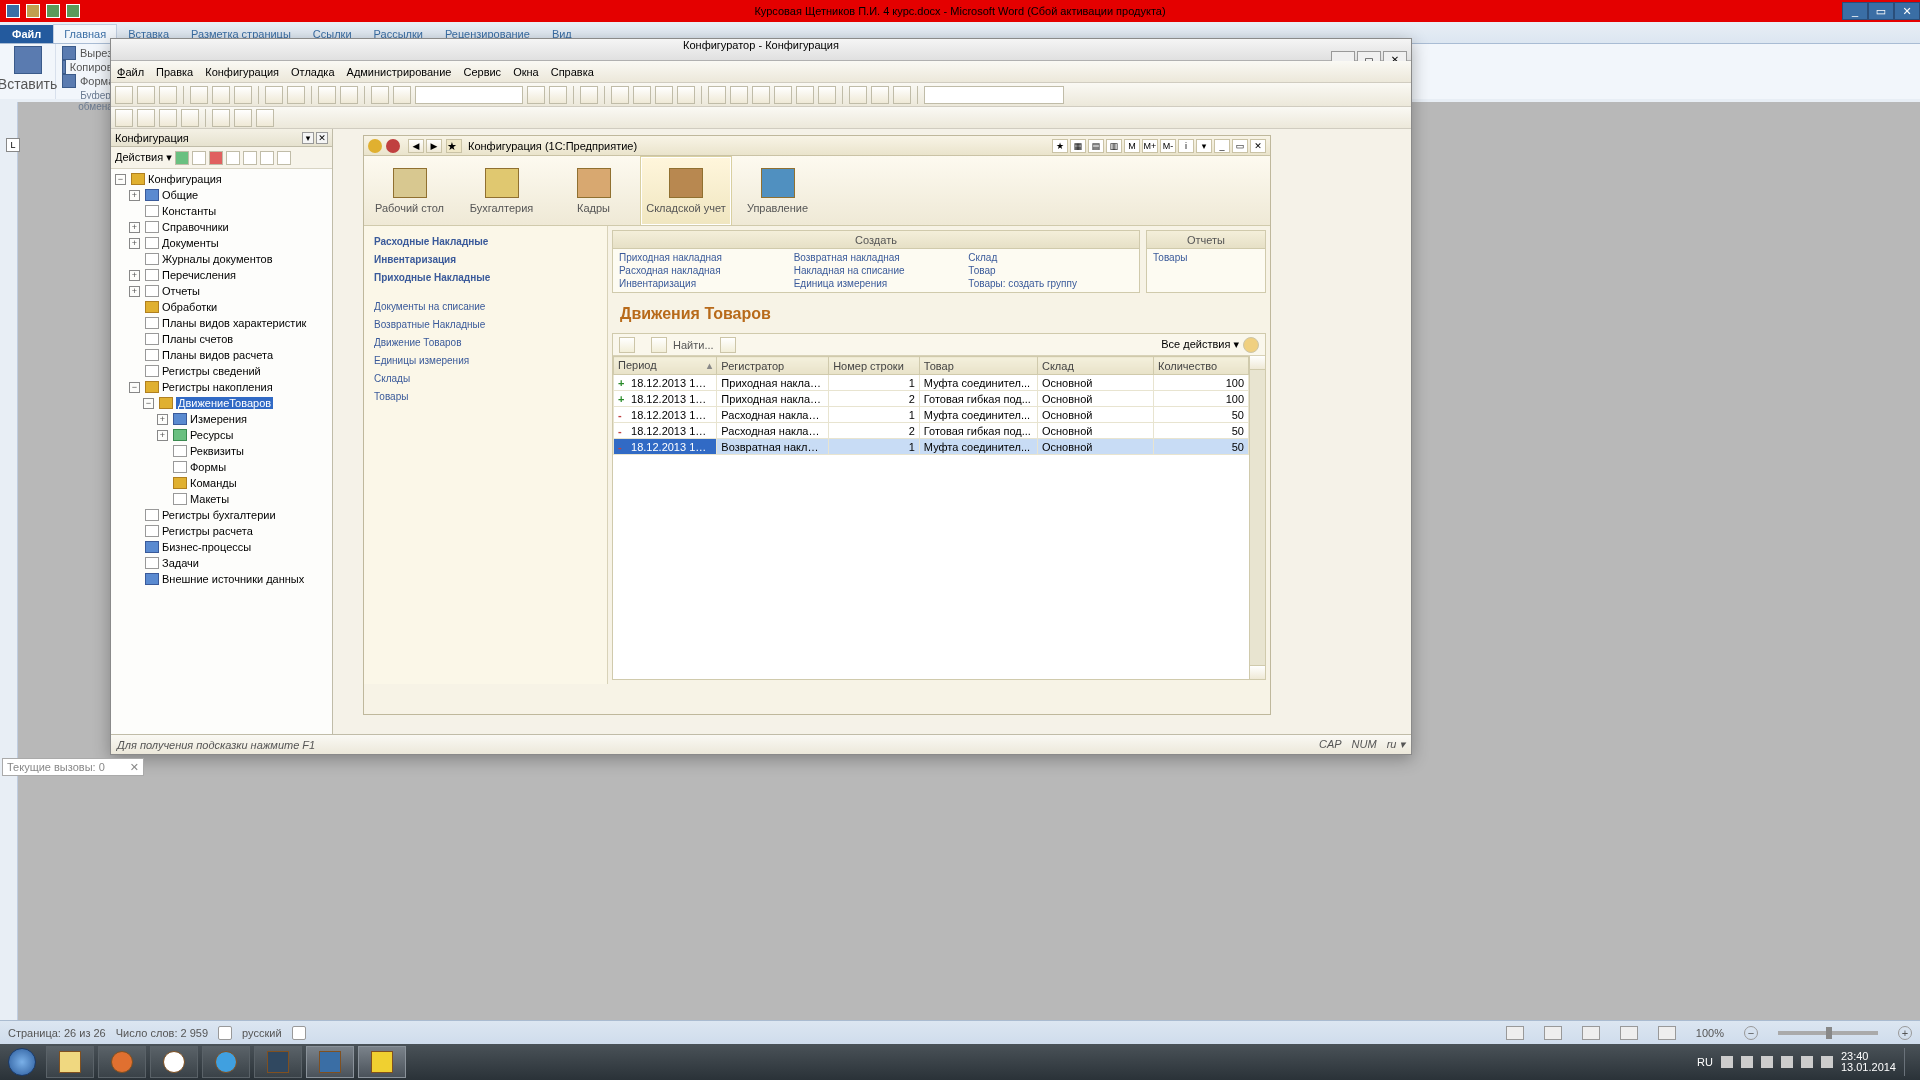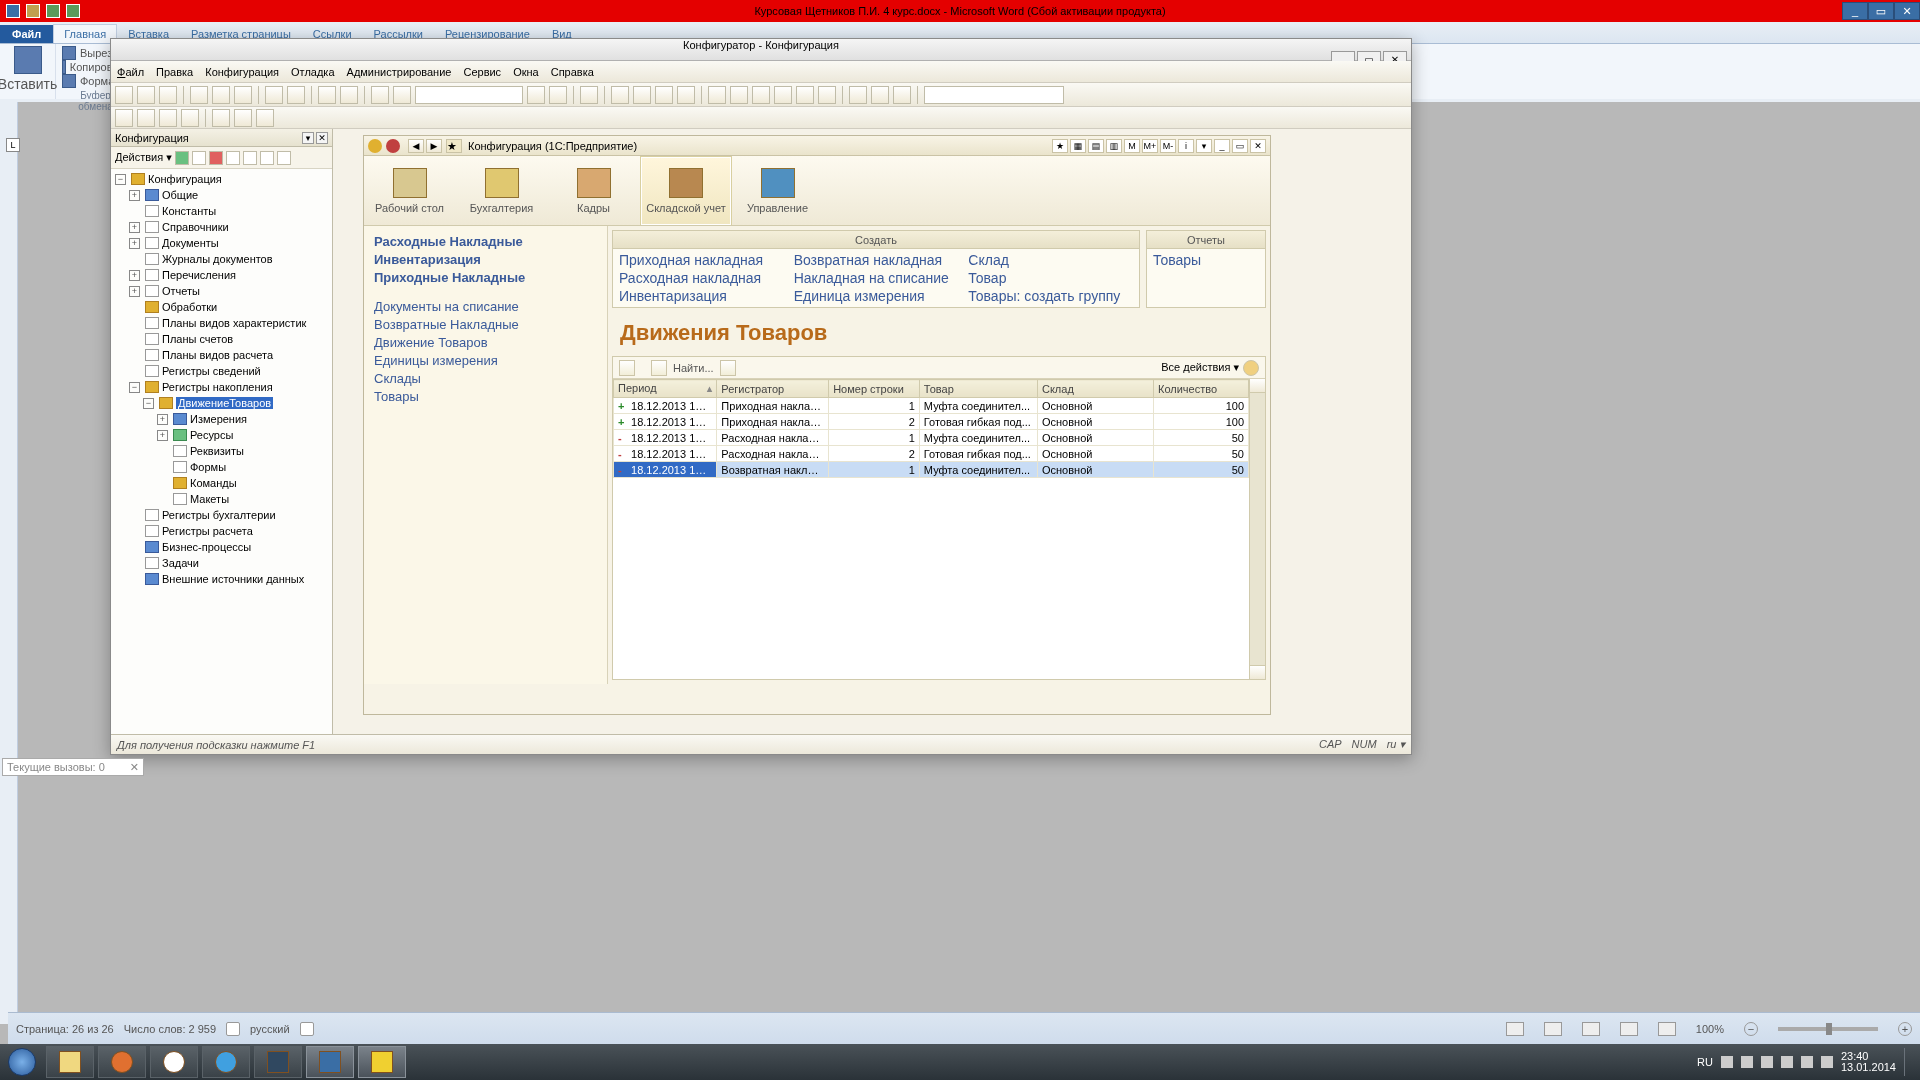--- a/index.html
+++ b/index.html
@@ -78,56 +78,56 @@
 .sec.active { background: linear-gradient(#fff6dc,#f0e6c0); border:1px solid #d8cfa0; border-bottom:none; box-shadow: inset 0 0 0 1px #fff; }
 .sec .sicon { width: 34px; height: 30px; background: #c0a050; border: 1px solid #907030; }
 .sec:nth-child(1) .sicon { background:#d8c890; }
 .sec:nth-child(2) .sicon { background:#e0c870; }
 .sec:nth-child(3) .sicon { background:#d8a870; }
 .sec:nth-child(4) .sicon { background:#b88850; }
 .sec:nth-child(5) .sicon { background:#5090c0; }
 
 .ent-content { display: flex; height: 458px; }
 .ent-nav { width: 244px; background: #fbf7e8; border-right: 1px solid #d8d2b8; padding: 8px 10px; display:flex; flex-direction:column; gap:3px; }
-.ent-nav a { color: #3a5a9a; text-decoration: none; font-size: 13px; line-height: 15px; }
+.ent-nav a { color: #3a5a9a; text-decoration: none; font-size: 10px; line-height: 15px; }
 .ent-nav a.bold { font-weight: bold; }
 .ent-nav .spacer { height: 8px; }
 
 .ent-right { flex: 1; display: flex; flex-direction: column; padding: 4px; gap: 6px; position: relative; }
 .panels { display: flex; gap: 6px; }
 .panel { border: 1px solid #d0caac; background: #fdfbf2; flex: 1; }
 .panel.small { flex: 0 0 120px; }
 .panel .ph { height: 18px; background: linear-gradient(#f4efda,#e6e0c6); border-bottom: 1px solid #d0caac; display:flex; align-items:center; justify-content:center; font-size:11px; color:#555; }
 .panel .pb { padding: 3px 6px; display:flex; flex-direction:column; gap:2px; }
-.panel .pb span { color:#3a5a9a; font-size:14px; }
+.panel .pb span { color:#3a5a9a; font-size:10px; }
 .panel.grid3 .pb { display:grid; grid-template-columns: 1fr 1fr 1fr; gap: 2px 10px; }
 
 .reg-area { flex:1; display:flex; flex-direction:column; border:1px solid #d0caac; background:#fff; margin-top:0; }
-.reg-title { font-size: 22px; font-weight: bold; color: #b86a1a; padding: 6px 8px 4px; }
+.reg-title { font-size: 16px; font-weight: bold; color: #b86a1a; padding: 6px 8px 4px; }
 .reg-tools { height: 22px; border-bottom: 1px solid #d8d2b8; display:flex; align-items:center; padding: 0 6px; gap:6px; background:#faf7ec; }
 .reg-tools .rt { width:16px; height:16px; border:1px solid #ccc5a8; background:linear-gradient(#fff,#f2eed8); }
 .reg-tools .find { color:#555; font-size:11px; }
 .reg-tools .right { margin-left:auto; display:flex; gap:4px; align-items:center; }
 
 .grid { flex:1; overflow:auto; position:relative; }
 table.dg { width: 100%; border-collapse: collapse; table-layout: fixed; }
 table.dg th { background: linear-gradient(#f4f0dc,#e8e2c8); border: 1px solid #d0caac; padding: 2px 4px; text-align: left; font-weight: normal; font-size:11px; color:#444; height:18px; position:relative; }
 table.dg td { border: 1px solid #e8e4d0; padding: 1px 4px; font-size:11px; height:16px; white-space:nowrap; overflow:hidden; text-overflow:ellipsis; }
 table.dg tr.selrow td { background: #c8dcf5; }
 table.dg tr.selrow td:first-child { background:#316ac5; color:#fff; }
 .num { text-align: right; }
 .mark { display:inline-block; width:10px; color:#2a8a2a; font-weight:bold; }
 .mark.minus { color:#c04040; }
 
 .ent-footer { height: 26px; border-top: 1px solid #d0caac; display:flex; align-items:center; padding: 0 6px; gap:6px; background:#f6f2e2; }
 .ent-footer .btn { border:1px solid #c0ba9c; background:linear-gradient(#fff,#efe9d0); padding:2px 10px; font-size:11px; }
 .ent-footer .fb { width:22px; height:18px; border:1px solid #c0ba9c; background:linear-gradient(#fff,#efe9d0); }
 
 
-.word-status { position: absolute; left:0; bottom: 36px; right:0; height: 32px; background: linear-gradient(#dce6f1,#cfdcec); border-top:1px solid #aabbd0; display:flex; align-items:center; padding:0 8px; font-size:10px; color:#555; gap: 10px; margin-left: 8px; }
+.word-status { position: absolute; left:0; bottom: 36px; right:0; height: 24px; background: linear-gradient(#dce6f1,#cfdcec); border-top:1px solid #aabbd0; display:flex; align-items:center; padding:0 8px; font-size:10px; color:#555; gap: 10px; }
 .word-status .langico { width:14px; height:14px; border:1px solid #999; background:#fff; border-radius:2px; }
 .word-status .right { margin-left:auto; display:flex; gap:20px; align-items:center; }
 .word-status .vb { width:18px; height:14px; border:1px solid #999; background:#eee; }
 .zoom-track { width:100px; height:4px; background:#aaa; position:relative; }
 .zoom-track .thumb { position:absolute; left:48px; top:-4px; width:6px; height:12px; background:#888; }
 
 
 .float-tag { position:absolute; left:2px; top:758px; width:142px; height:18px; background:#fff; border:1px solid #aaa; font-size:10px; display:flex; align-items:center; padding:0 4px; color:#888; }
 .float-tag .x { margin-left:auto; }
 

